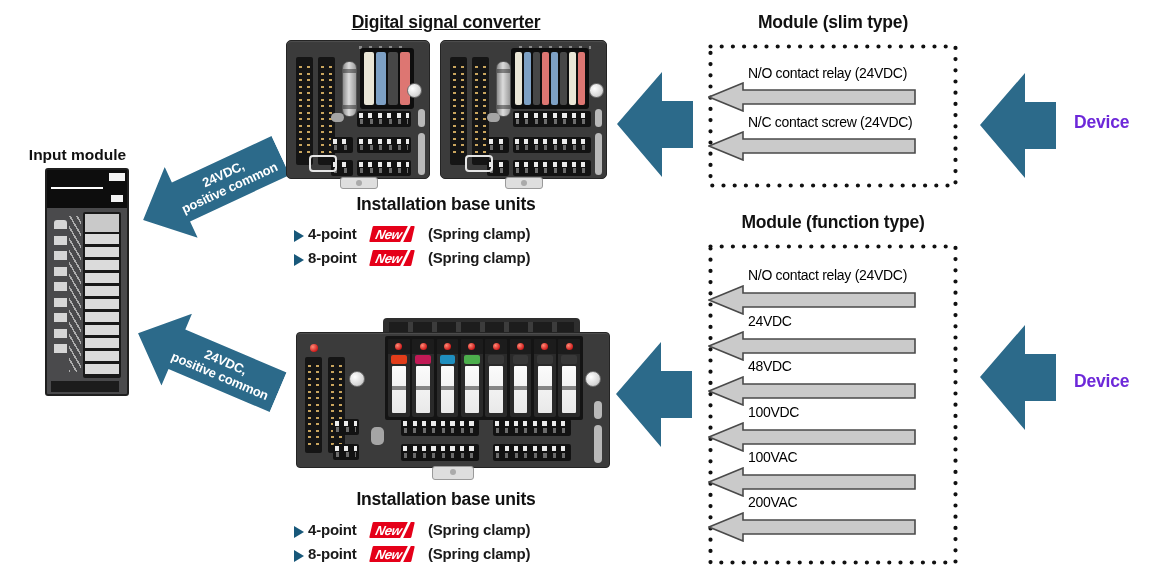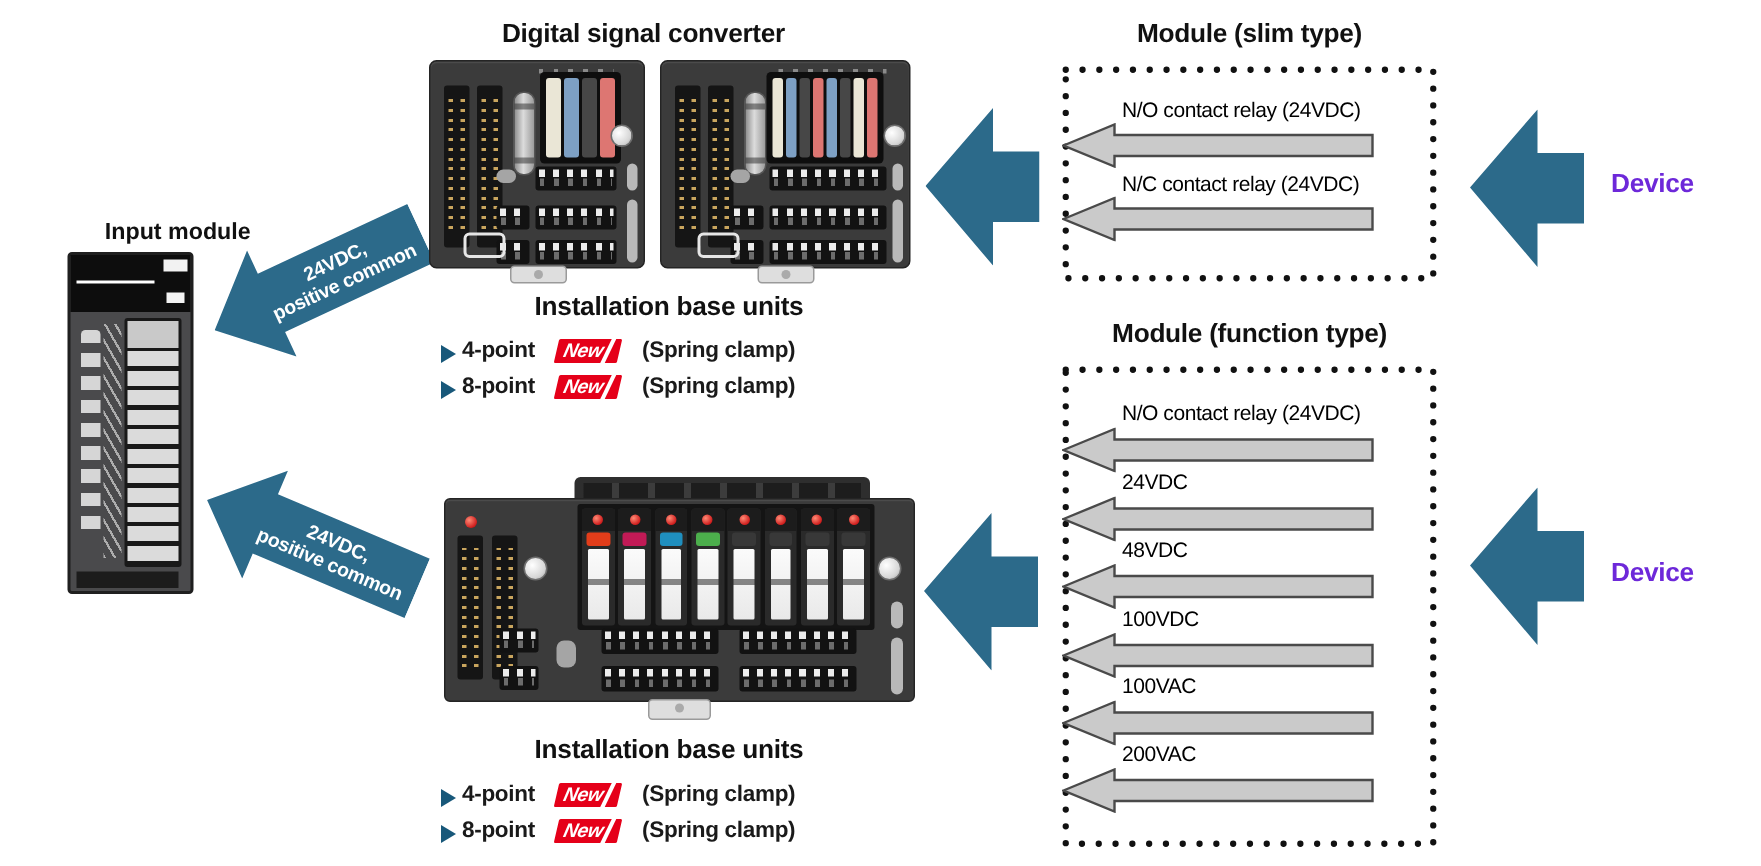--- a/index.html
+++ b/index.html
@@ -4,21 +4,21 @@
 <style>
   html,body{margin:0;padding:0;background:#fff;}
   .canvas{
     position:relative;width:1174px;height:577px;background:#fff;overflow:hidden;
     font-family:"Liberation Sans","DejaVu Sans",sans-serif;color:#111;
   }
   .abs{position:absolute;}
   
   .sec-title{font-size:17.5px;font-weight:700;letter-spacing:-0.2px;text-align:center;color:#111;}
   .device-lbl{font-size:17.5px;font-weight:700;letter-spacing:-0.2px;color:#6d28d9;}
-  .small-title{font-size:15.5px;font-weight:700;text-align:center;color:#111;margin-left:41px;}
+  .small-title{font-size:15.5px;font-weight:700;text-align:center;color:#111;}
   .sig-label{position:absolute;left:40px;font-size:14px;font-weight:400;letter-spacing:-0.3px;color:#000;white-space:nowrap;}
   
   .dotbox{position:absolute;text-align:right;}
   .dotbox svg{position:absolute;left:0;top:0;}
   .sig-row{position:absolute;left:0;right:0;}
   .garrow{position:absolute;left:20px;}
   
   .bu-list{position:absolute;}
   .bu-row{display:flex;align-items:flex-end;height:24px;font-size:15px;font-weight:700;letter-spacing:-0.2px;color:#1a1a1a;}
   .tri{width:0;height:0;border-left:10px solid #18587A;border-top:6px solid transparent;border-bottom:6px solid transparent;margin-right:4px;flex:0 0 auto;}
@@ -77,21 +77,21 @@
   .im-tcol{position:absolute;left:36px;right:6px;top:42px;bottom:16px;background:#191919;border-radius:2px;padding:2px;}
   .im-cells{position:absolute;left:2px;right:2px;top:22px;bottom:2px;background:repeating-linear-gradient(to bottom,#DBDBDB 0 10px,#191919 10px 13px);}
   .im-cellhead{position:absolute;left:2px;right:2px;top:2px;height:18px;background:#C9C9C9;}
   .im-base{position:absolute;left:4px;right:8px;bottom:2px;height:11px;background:#1c1c1c;}
 </style>
 </head>
 <body>
 
 <div class="canvas">
 
-  <div class="abs sec-title" style="left:269px;top:12px;width:320px;">Digital signal converter</div>
+  <div class="abs sec-title" style="left:286px;top:12px;width:320px;text-decoration:underline;">Digital signal converter</div>
   <div class="abs sec-title" style="left:708px;top:12px;width:250px;">Module (slim type)</div>
   <div class="abs sec-title" style="left:708px;top:212px;width:250px;">Module (function type)</div>
   <div class="abs small-title" style="left:25px;top:146px;width:105px;">Input module</div>
   <div class="abs device-lbl" style="left:1074px;top:112px;">Device</div>
   <div class="abs device-lbl" style="left:1074px;top:371px;">Device</div>
 
   <div class="inputmod" style="left:45px;top:168px;width:80px;height:224px;">
     <div class="im-head">
       <i class="im-line"></i>
       <i class="im-tab1"></i>
@@ -297,21 +297,21 @@
     <svg width="250" height="144">
       <rect x="2.5" y="2.5" width="245" height="139" fill="none" stroke="#111" stroke-width="4.2" stroke-dasharray="0 11.2" stroke-linecap="round"></rect>
     </svg>
     <div class="sig-row" style="top:21px;">
       <div class="sig-label">N/O contact relay (24VDC)</div>
       <svg class="garrow" style="top:17px;" width="208" height="30" viewBox="0 0 208 30">
         <polygon points="1,15 35,1 35,8 207,8 207,22 35,22 35,29" fill="#CACACA" stroke="#4a4a4a" stroke-width="1.6"></polygon>
       </svg>
     </div>
     <div class="sig-row" style="top:70px;">
-      <div class="sig-label">N/C contact relay (24VDC)</div>
+      <div class="sig-label">N/C contact screw (24VDC)</div>
       <svg class="garrow" style="top:17px;" width="208" height="30" viewBox="0 0 208 30">
         <polygon points="1,15 35,1 35,8 207,8 207,22 35,22 35,29" fill="#CACACA" stroke="#4a4a4a" stroke-width="1.6"></polygon>
       </svg>
     </div>
   </div>
 
   <div class="dotbox" style="left:708px;top:244px;width:250px;height:321px;">
     <svg width="250" height="321">
       <rect x="2.5" y="2.5" width="245" height="316" fill="none" stroke="#111" stroke-width="4.2" stroke-dasharray="0 11.2" stroke-linecap="round"></rect>
     </svg>

